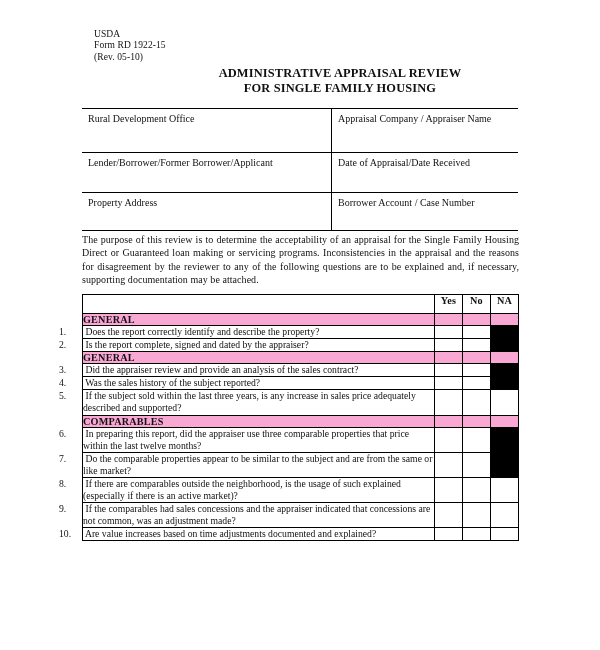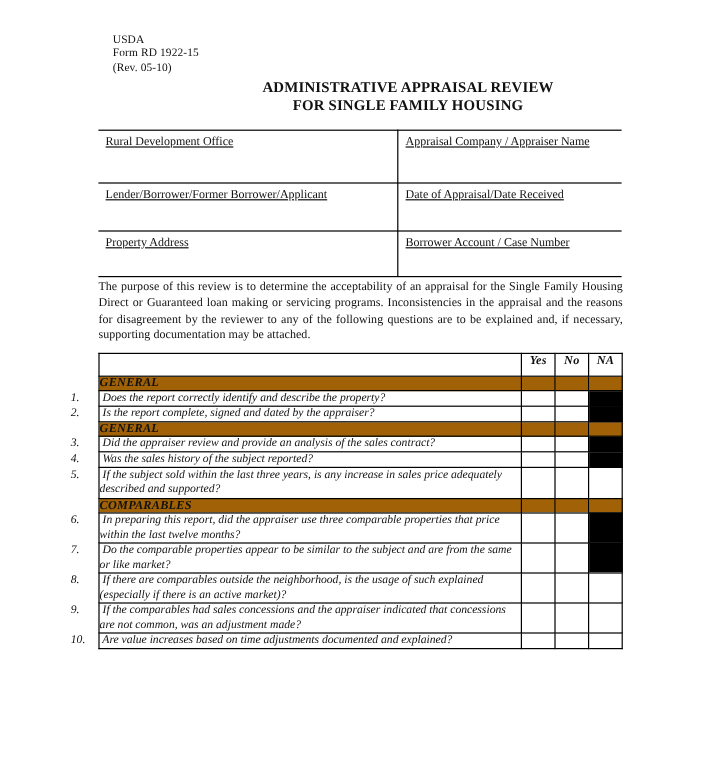--- a/index.html
+++ b/index.html
@@ -76,21 +76,20 @@
     top: 0px;
     width: 0;
     height: 122px;
     border-left: 1px solid #000;
   }
   .info-cell {
     position: absolute;
     font-size: 10px;
     line-height: 12px;
     white-space: nowrap;
-    text-decoration: underline;
   }
   .info-cell.left  { left: 6px; }
   .info-cell.right { left: 256px; }
   .info-cell.row0 { top: 5px; }
   .info-cell.row1 { top: 49px; }
   .info-cell.row2 { top: 89px; }
 
   
   .purpose-rule {
     position: absolute;
@@ -119,38 +118,37 @@
     top: 294px;
     width: 436px;
     border-collapse: collapse;
     table-layout: fixed;
     font-size: 9.6px;
   }
   .checklist td, .checklist th {
     border: 1px solid #000000;
     padding: 0;
     vertical-align: top;
-    font-style: italic;
   }
   col.c-q  { width: 352px; }
   col.c-yn { width: 28px; }
   col.c-na { width: 28px; }
 
   .hdr-q { height: 18px; }
   .hdr-yn {
     text-align: center;
     vertical-align: middle;
     font-weight: bold;
     font-size: 10.2px;
     height: 18px;
     letter-spacing: 0.2px;
   }
 
   .sec-row td {
-    background: #a16207;
+    background: #f9a8d4;
   }
   .sec-label {
     font-weight: bold;
     font-size: 10.2px;
     letter-spacing: 0.2px;
     padding: 9px 0 1px 5px;
     line-height: 11px;
   }
 
   .q-text {

